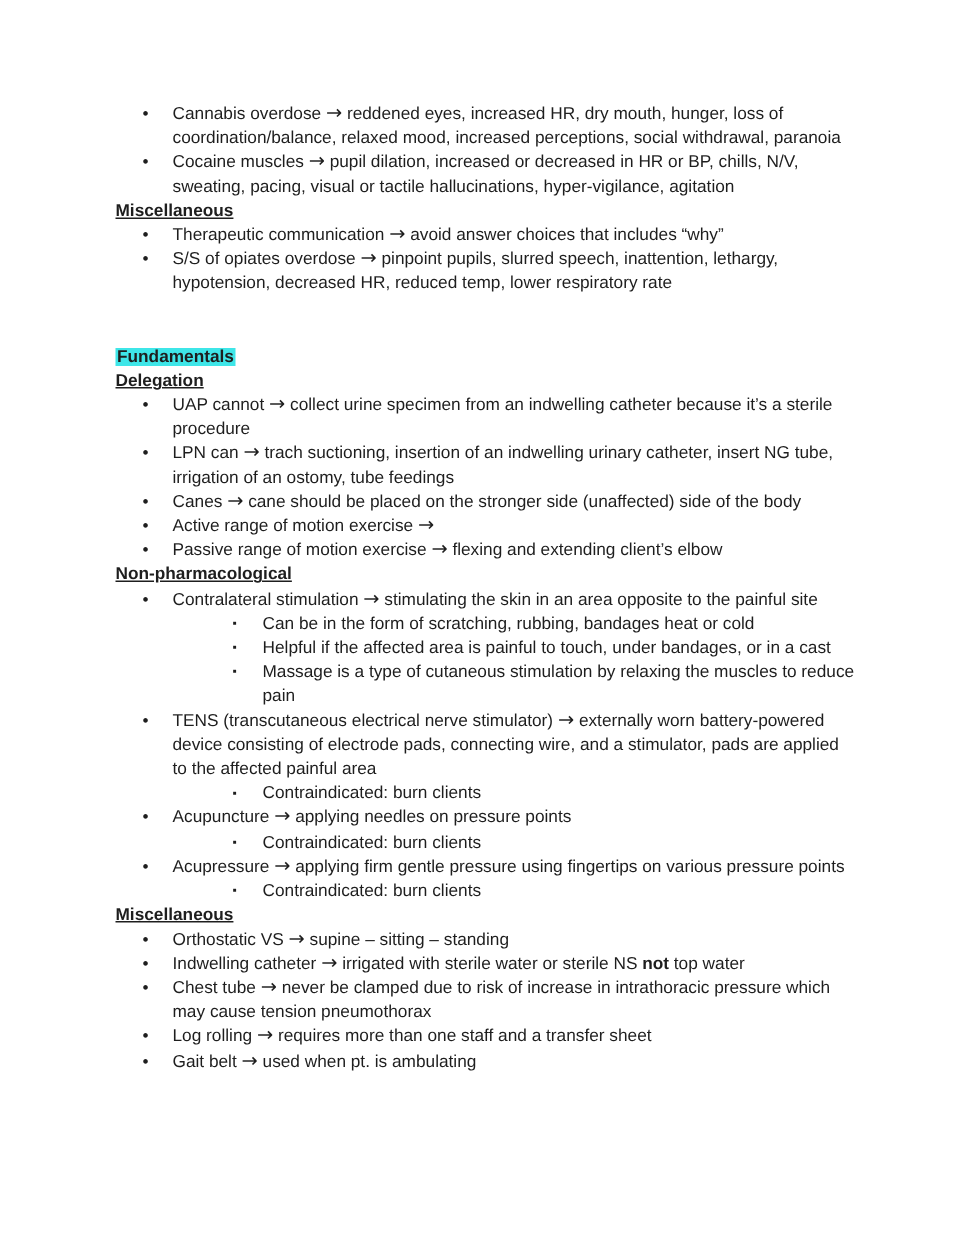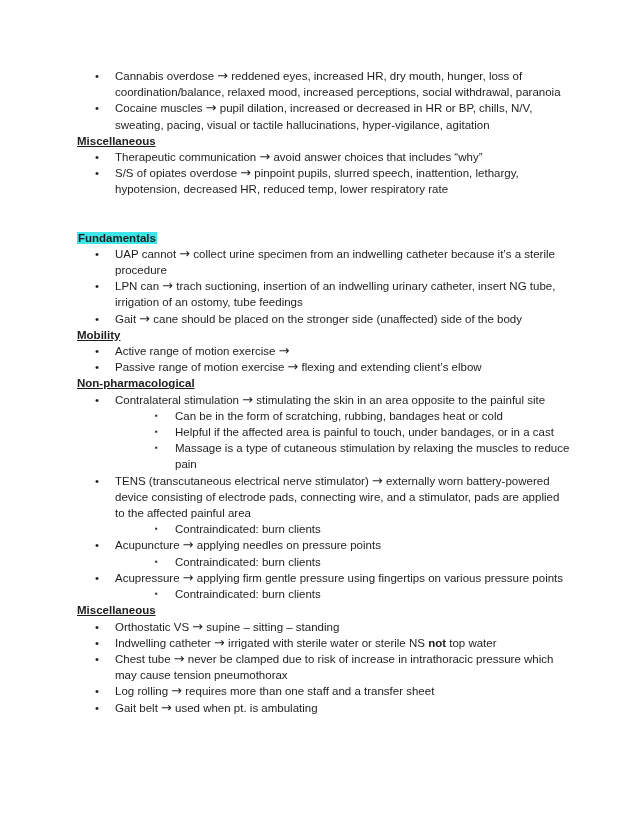--- a/index.html
+++ b/index.html
@@ -78,35 +78,35 @@
       <span class="marker">•</span>
       <span class="content"><span>Therapeutic communication </span><span class="arrow">→</span><span> avoid answer choices that includes “why”</span></span>
     </div>
     <div class="li level1">
       <span class="marker">•</span>
       <span class="content"><span>S/S of opiates overdose </span><span class="arrow">→</span><span> pinpoint pupils, slurred speech, inattention, lethargy,
 hypotension, decreased HR, reduced temp, lower respiratory rate</span></span>
     </div>
     <div class="spacer" style="height: 32px;"></div>
     <div class="heading"><span class="highlight" style="background: rgb(62, 230, 232); text-align: center;">Fundamentals</span></div>
+    <div class="heading"><span class="underline">Delegation</span></div>
     <div class="li level1">
       <span class="marker">•</span>
       <span class="content"><span>UAP cannot </span><span class="arrow">→</span><span> collect urine specimen from an indwelling catheter because it’s a sterile
 procedure</span></span>
     </div>
     <div class="li level1">
       <span class="marker">•</span>
       <span class="content"><span>LPN can </span><span class="arrow">→</span><span> trach suctioning, insertion of an indwelling urinary catheter, insert NG tube,
 irrigation of an ostomy, tube feedings</span></span>
     </div>
     <div class="li level1">
       <span class="marker">•</span>
-      <span class="content"><span>Gait </span><span class="arrow">→</span><span> cane should be placed on the stronger side (unaffected) side of the body</span></span>
+      <span class="content"><span>Canes </span><span class="arrow">→</span><span> cane should be placed on the stronger side (unaffected) side of the body</span></span>
     </div>
-    <div class="heading"><span class="underline">Mobility</span></div>
     <div class="li level1">
       <span class="marker">•</span>
       <span class="content"><span>Active range of motion exercise </span><span class="arrow">→</span></span>
     </div>
     <div class="li level1">
       <span class="marker">•</span>
       <span class="content"><span>Passive range of motion exercise </span><span class="arrow">→</span><span> flexing and extending client’s elbow</span></span>
     </div>
     <div class="heading"><span class="underline">Non-pharmacological</span></div>
     <div class="li level1">

